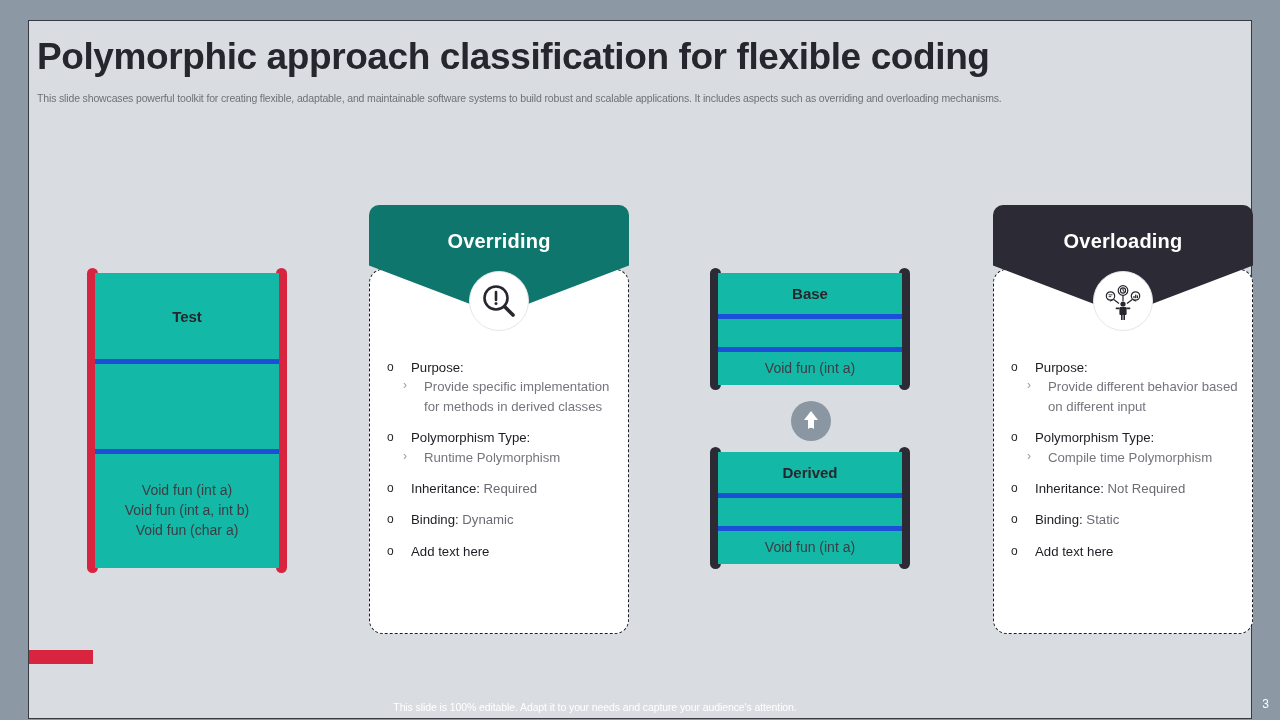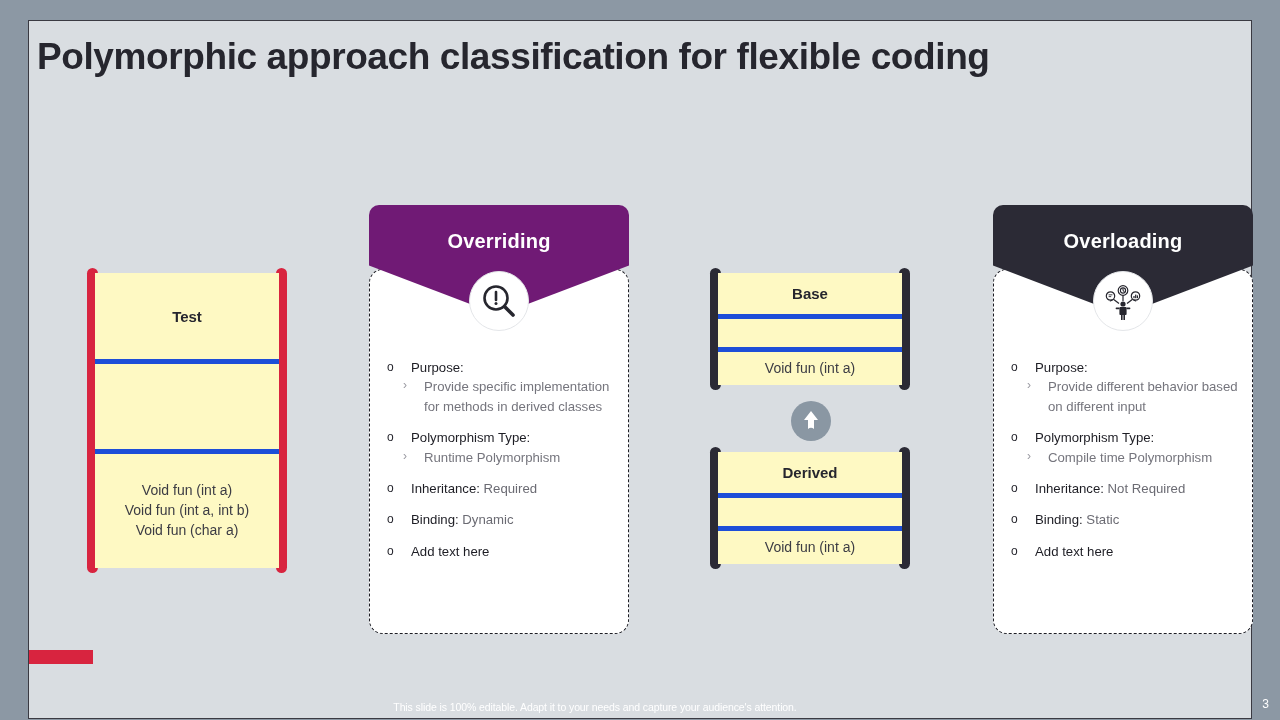--- a/index.html
+++ b/index.html
@@ -58,21 +58,21 @@
     border-radius: 6px;
   }
   .classbox .bar.left  { left: 0; }
   .classbox .bar.right { right: 0; }
   .classbox .inner {
     position: absolute;
     top: 5px;
     left: 8px;
     right: 8px;
     bottom: 5px;
-    background: #fef9c3;
+    background: #14b8a6;
     display: flex;
     flex-direction: column;
   }
   .classbox .sec {
     flex: 1;
     display: flex;
     align-items: center;
     justify-content: center;
     text-align: center;
     position: relative;
@@ -200,21 +200,21 @@
   }
   .sub-row .marker {
     width: 21px;
     flex: 0 0 21px;
     color: #9a9aa2;
     font-size: 12px;
   }
   .sub-row .stext { flex: 1; color: #75757d; }
 
   #overriding-card { left: 340px; top: 184px; }
-  #overriding-card .ribbon { background: #701a75; }
+  #overriding-card .ribbon { background: #0f766e; }
 
   #overloading-card { left: 964px; top: 184px; }
   #overloading-card .ribbon { background: #2b2a35; }
 
   
   .accent-bar {
     position: absolute;
     left: 0px;
     top: 629px;
     width: 64px;
@@ -240,20 +240,21 @@
     font-size: 12px;
     color: #ffffff;
   }
 </style>
 </head>
 <body>
 
 <div class="slide">
 
   <div class="page-title">Polymorphic approach classification for flexible coding</div>
+  <div class="page-subtitle">This slide showcases powerful toolkit for creating flexible, adaptable, and maintainable software systems to build robust and scalable applications. It includes aspects such as overriding and overloading mechanisms.</div>
 
   <div class="classbox" id="test-box">
     <div class="bar left"></div>
     <div class="bar right"></div>
     <div class="inner">
       <div class="sec head">Test</div>
       <div class="sec middle"></div>
       <div class="sec body" style="white-space:pre-line;">Void fun (int a)
 Void fun (int a, int b)
 Void fun (char a)</div>

